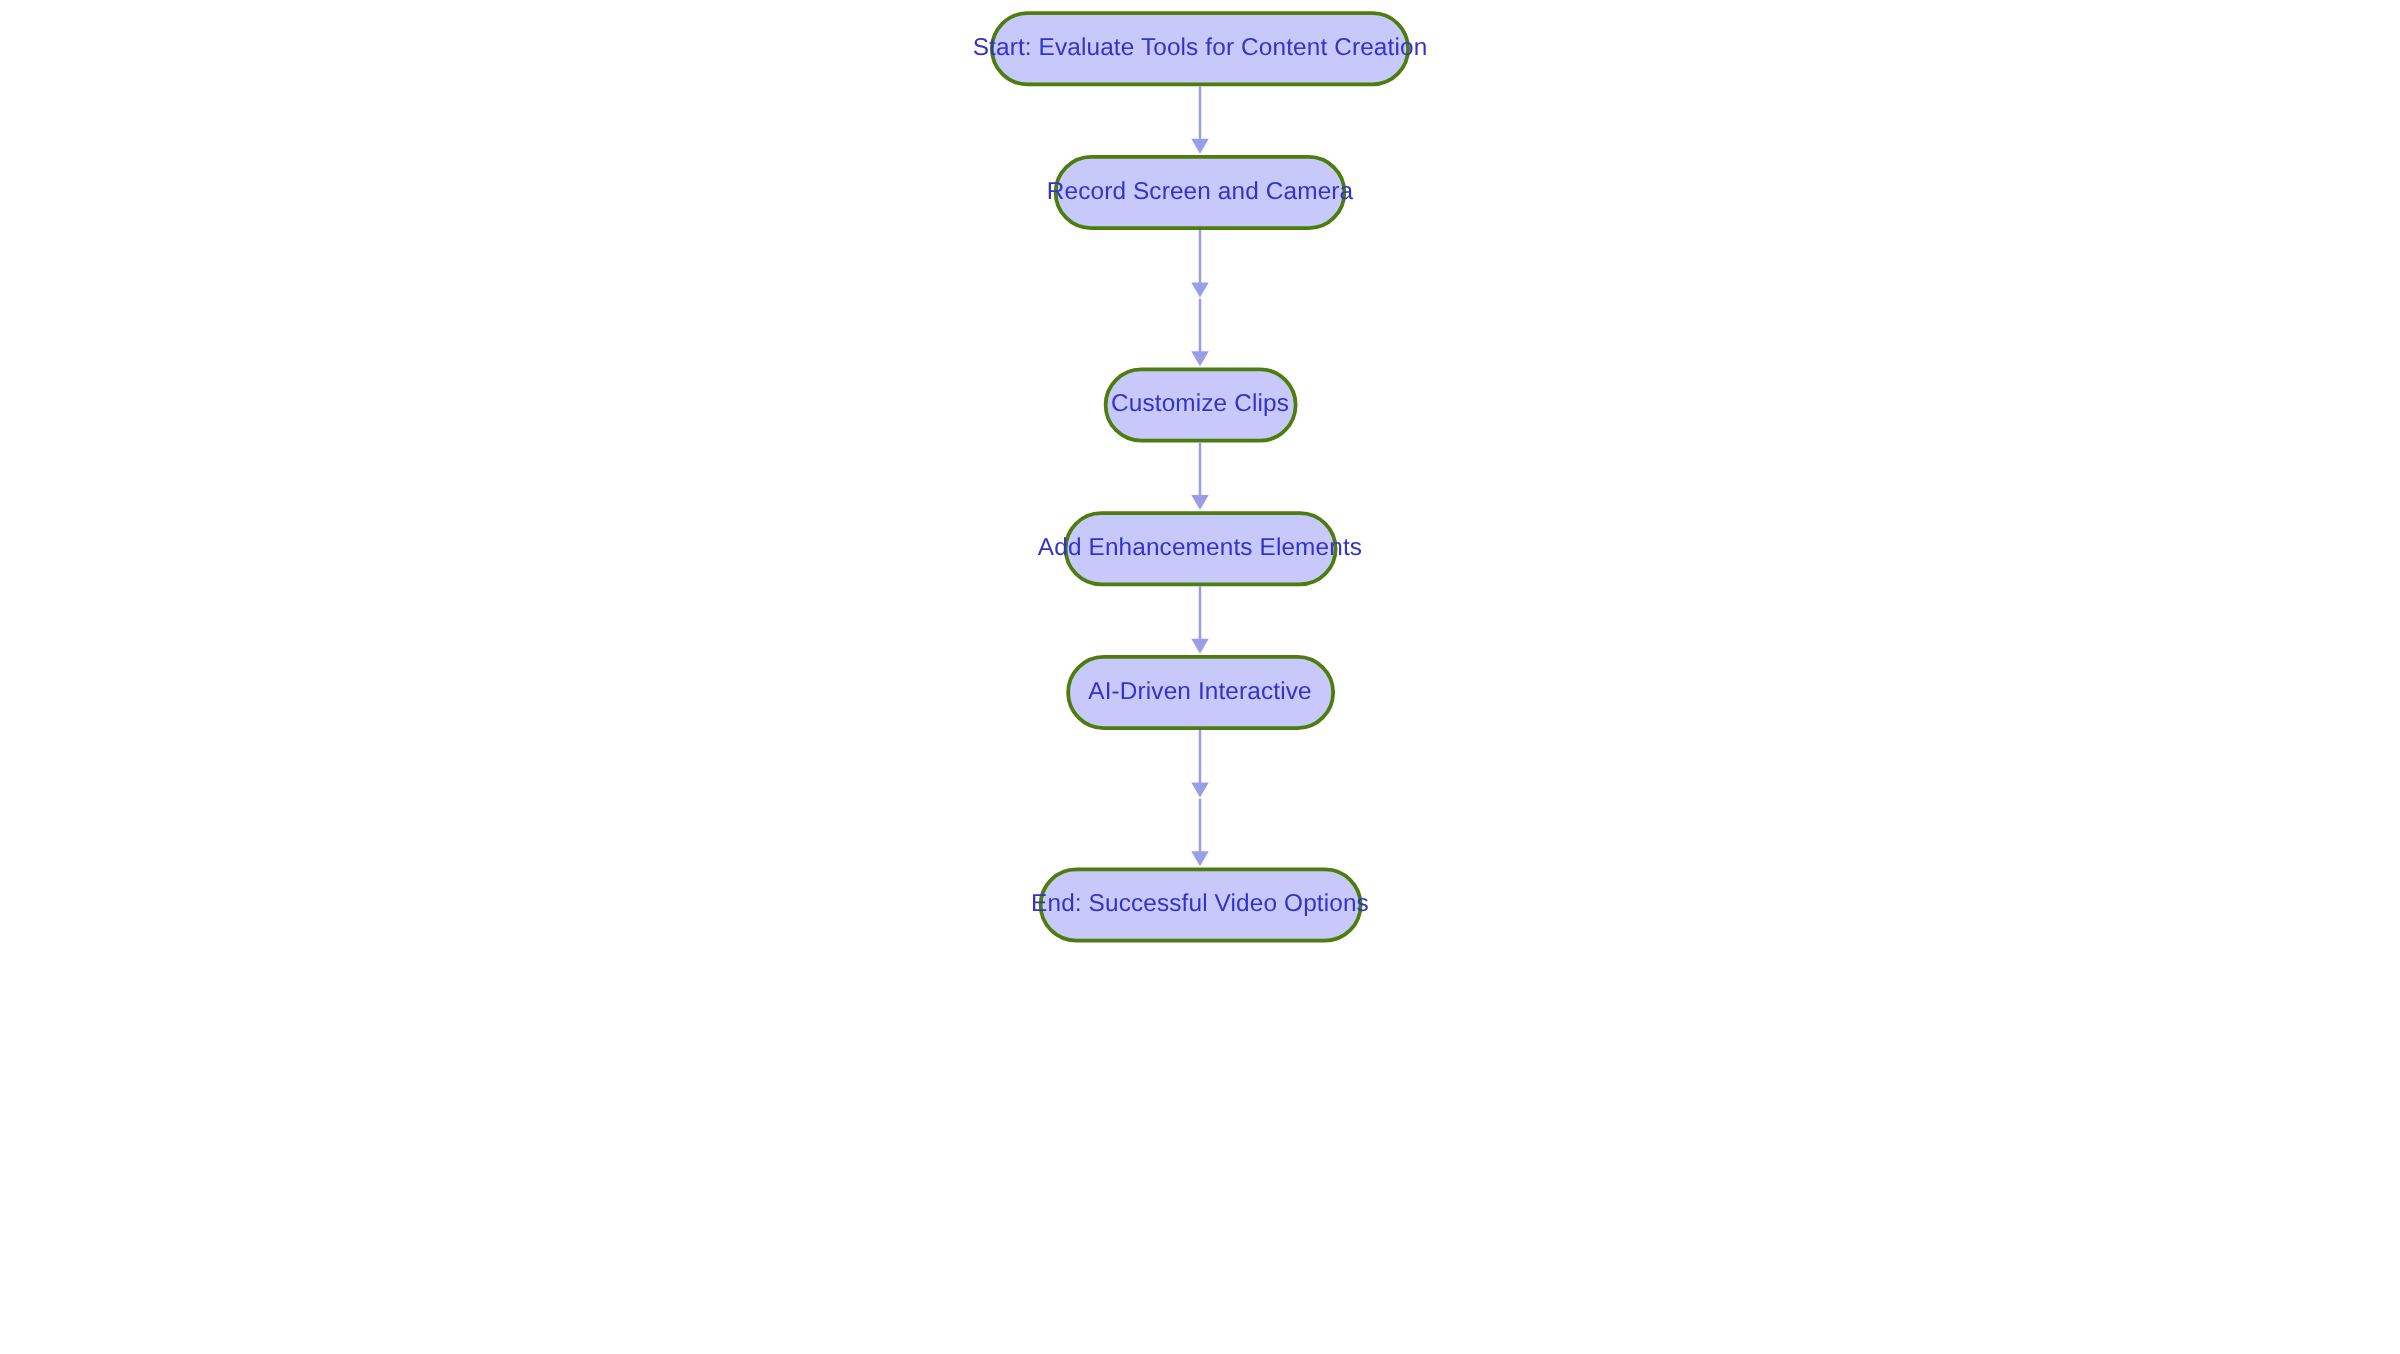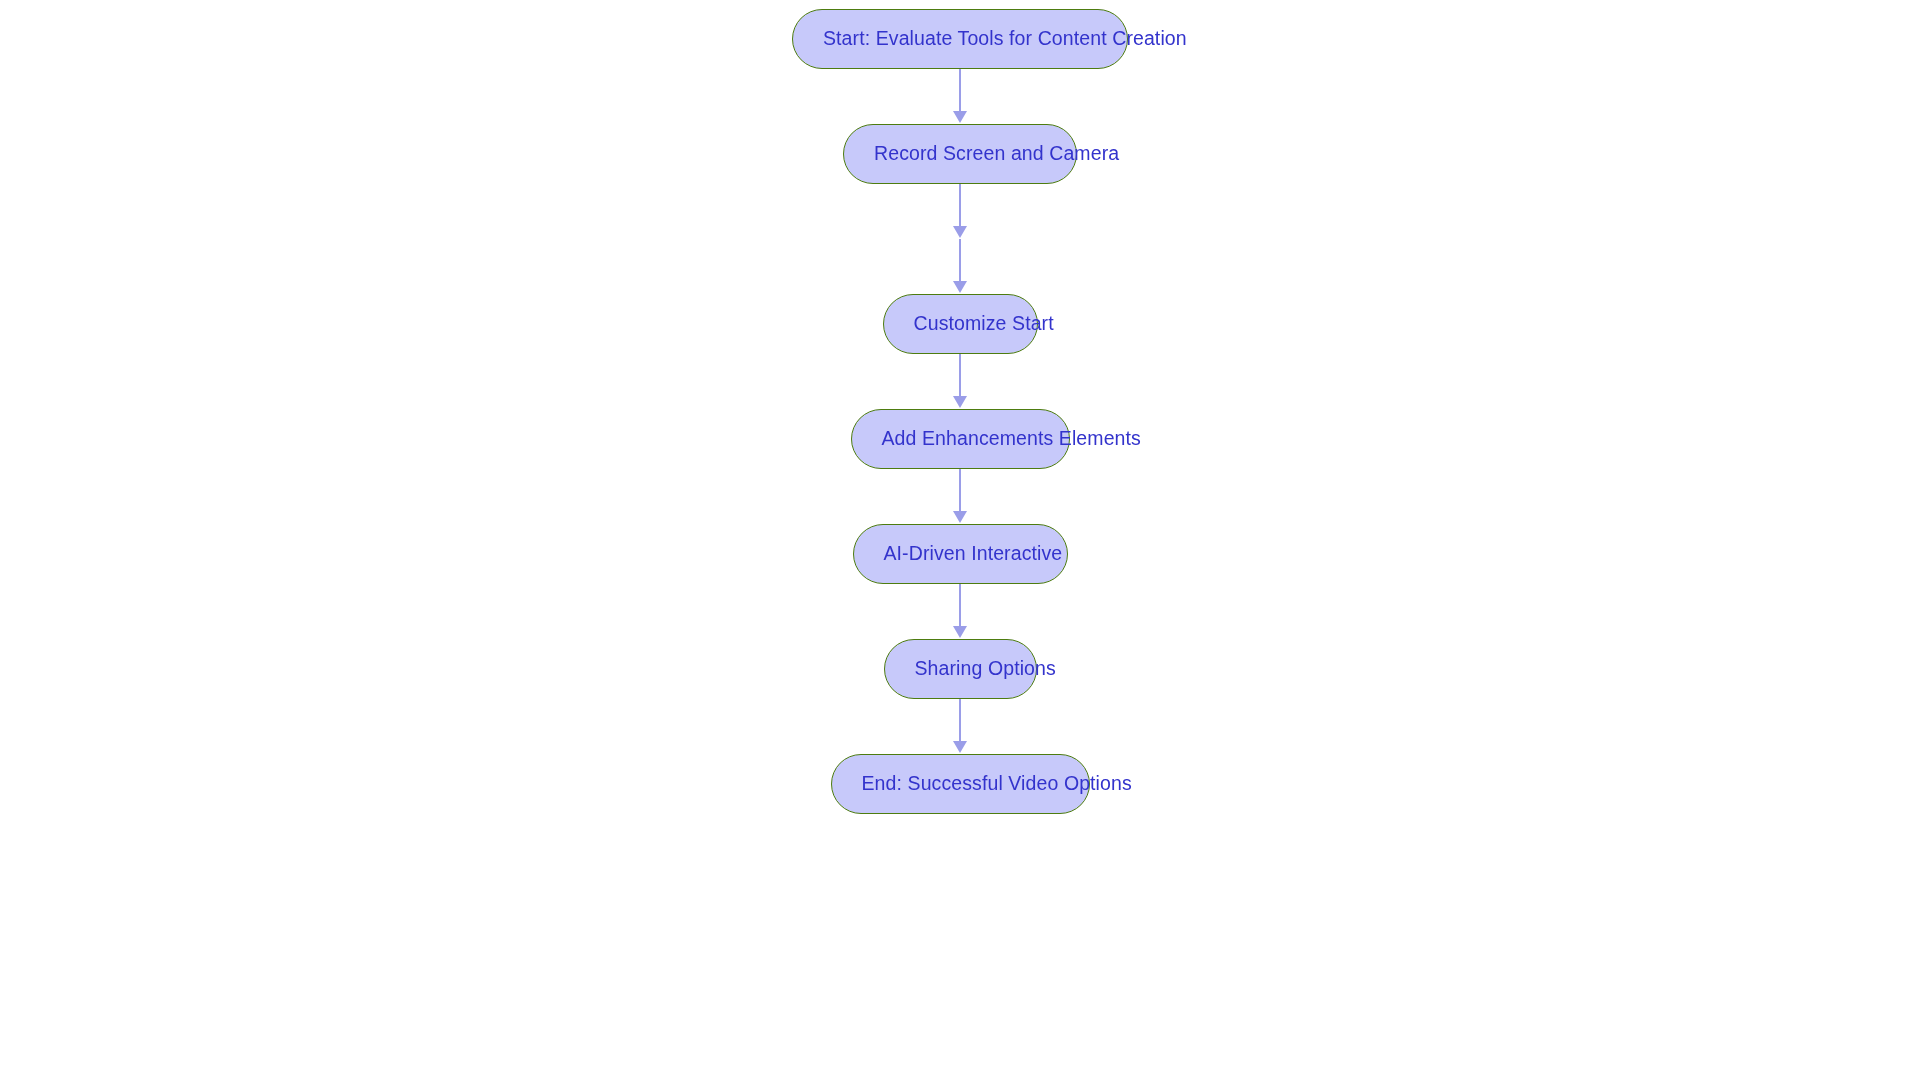--- a/index.html
+++ b/index.html
@@ -33,23 +33,23 @@
     align-items: center;
     justify-content: flex-start;
     padding-top: 9px;
     box-sizing: border-box;
   }
 
   .node {
     box-sizing: border-box;
     display: flex;
     align-items: center;
-    justify-content: flex-start;
+    justify-content: center;
     background: #c7c9fa;
-    border: 1px solid #4d7c0f;
+    border: 3px solid #4d7c0f;
     border-radius: 999px;
     color: #3333cc;
     font-size: 19.5px;
     font-weight: 400;
     letter-spacing: 0.1px;
     line-height: 1;
     white-space: nowrap;
     padding: 0 30px;
     height: 60px;
   }
@@ -118,21 +118,21 @@
       <div class="head"></div>
     </div>
 
 
     <div class="connector">
       <div class="stem"></div>
       <div class="head"></div>
     </div>
 
     <div class="node n3">
-      <span class="node-label">Customize Start</span>
+      <span class="node-label">Customize Clips</span>
     </div>
 
     <div class="connector">
       <div class="stem"></div>
       <div class="head"></div>
     </div>
 
     <div class="node n4">
       <span class="node-label">Add Enhancements Elements</span>
     </div>
@@ -144,23 +144,20 @@
 
     <div class="node n5">
       <span class="node-label">AI-Driven Interactive</span>
     </div>
 
     <div class="connector">
       <div class="stem"></div>
       <div class="head"></div>
     </div>
 
-    <div class="node n6">
-      <span class="node-label">Sharing Options</span>
-    </div>
 
     <div class="connector">
       <div class="stem"></div>
       <div class="head"></div>
     </div>
 
     <div class="node n7">
       <span class="node-label">End: Successful Video Options</span>
     </div>
 

